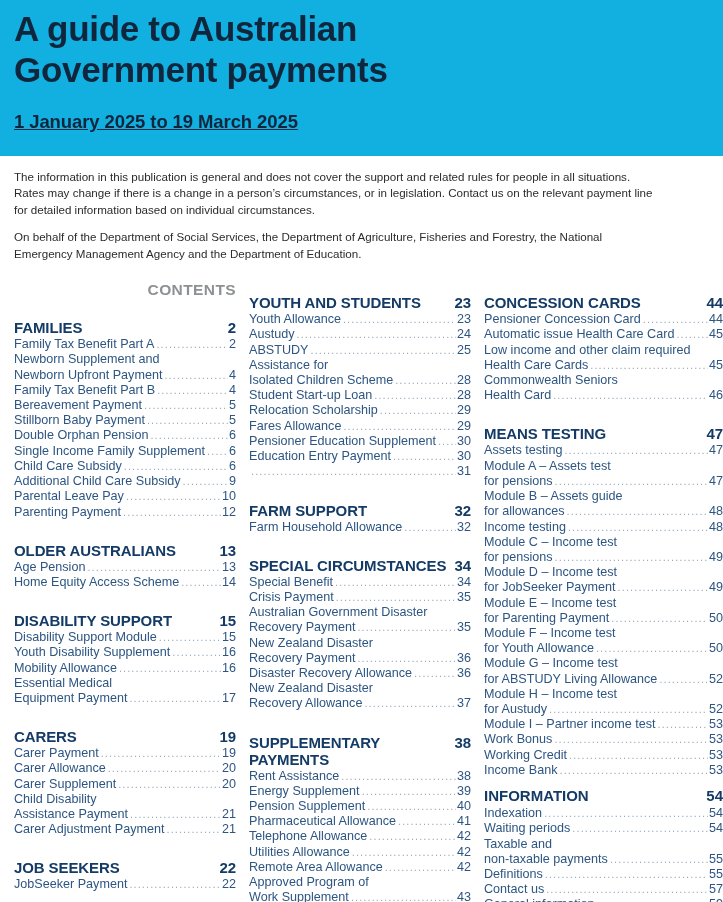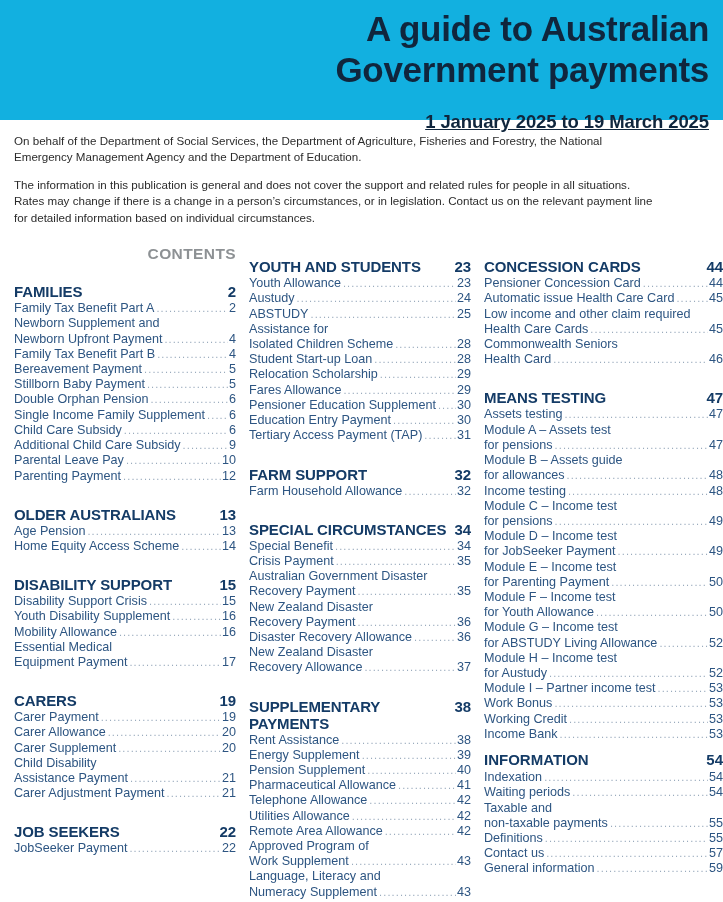--- a/index.html
+++ b/index.html
@@ -12,22 +12,21 @@
     height: 902px;
     font-family: "Liberation Sans", sans-serif;
     color: #1b3a63;
     overflow: hidden;
   }
 
   
   .header-band {
     background: #12b0e0;
     padding: 8px 14px 16px 14px;
-    height: 120px;
-    text-align: right;
+    height: 156px;
   }
   .doc-title {
     font-size: 35px;
     font-weight: bold;
     line-height: 1.18;
     color: #10263d;
     letter-spacing: -0.3px;
     margin: 0;
     white-space: pre-line;
   }
@@ -144,22 +143,22 @@
 </head>
 <body>
 
 <div class="header-band">
   <div class="doc-title">A guide to Australian
 Government payments</div>
   <div class="doc-subtitle">1 January 2025 to 19 March 2025</div>
 </div>
 
 <div class="intro">
+  <p>The information in this publication is general and does not cover the support and related rules for people in all situations. Rates may change if there is a change in a person’s circumstances, or in legislation. Contact us on the relevant payment line for detailed information based on individual circumstances.</p>
   <p>On behalf of the Department of Social Services, the Department of Agriculture, Fisheries and Forestry, the National Emergency Management Agency and the Department of Education.</p>
-  <p>The information in this publication is general and does not cover the support and related rules for people in all situations. Rates may change if there is a change in a person’s circumstances, or in legislation. Contact us on the relevant payment line for detailed information based on individual circumstances.</p>
 </div>
 
 <div class="contents-wrap">
   <div class="col col1">
     <div class="contents-label">CONTENTS</div>
     <div class="col-body">
         <div class="section">
           <div class="section-head first">
             <span class="sh-title">FAMILIES</span>
             <span class="sh-spacer"></span>
@@ -266,21 +265,21 @@
           </div>
         </div>
         <div class="section">
           <div class="section-head">
             <span class="sh-title">DISABILITY SUPPORT</span>
             <span class="sh-spacer"></span>
             <span class="sh-page">15</span>
           </div>
           <div class="entry">
             <span class="e-last">
-              <span class="e-text">Disability Support Crisis</span>
+              <span class="e-text">Disability Support Module</span>
               <span class="e-dots">............................................................................................................................................................................................................................</span>
               <span class="e-page">15</span>
             </span>
           </div>
           <div class="entry">
             <span class="e-last">
               <span class="e-text">Youth Disability Supplement</span>
               <span class="e-dots">............................................................................................................................................................................................................................</span>
               <span class="e-page">16</span>
             </span>
@@ -427,21 +426,20 @@
           </div>
           <div class="entry">
             <span class="e-last">
               <span class="e-text">Education Entry Payment</span>
               <span class="e-dots">............................................................................................................................................................................................................................</span>
               <span class="e-page">30</span>
             </span>
           </div>
           <div class="entry">
             <span class="e-last">
-              <span class="e-text">Tertiary Access Payment (TAP)</span>
               <span class="e-dots">............................................................................................................................................................................................................................</span>
               <span class="e-page">31</span>
             </span>
           </div>
         </div>
         <div class="section">
           <div class="section-head">
             <span class="sh-title">FARM SUPPORT</span>
             <span class="sh-spacer"></span>
             <span class="sh-page">32</span>

